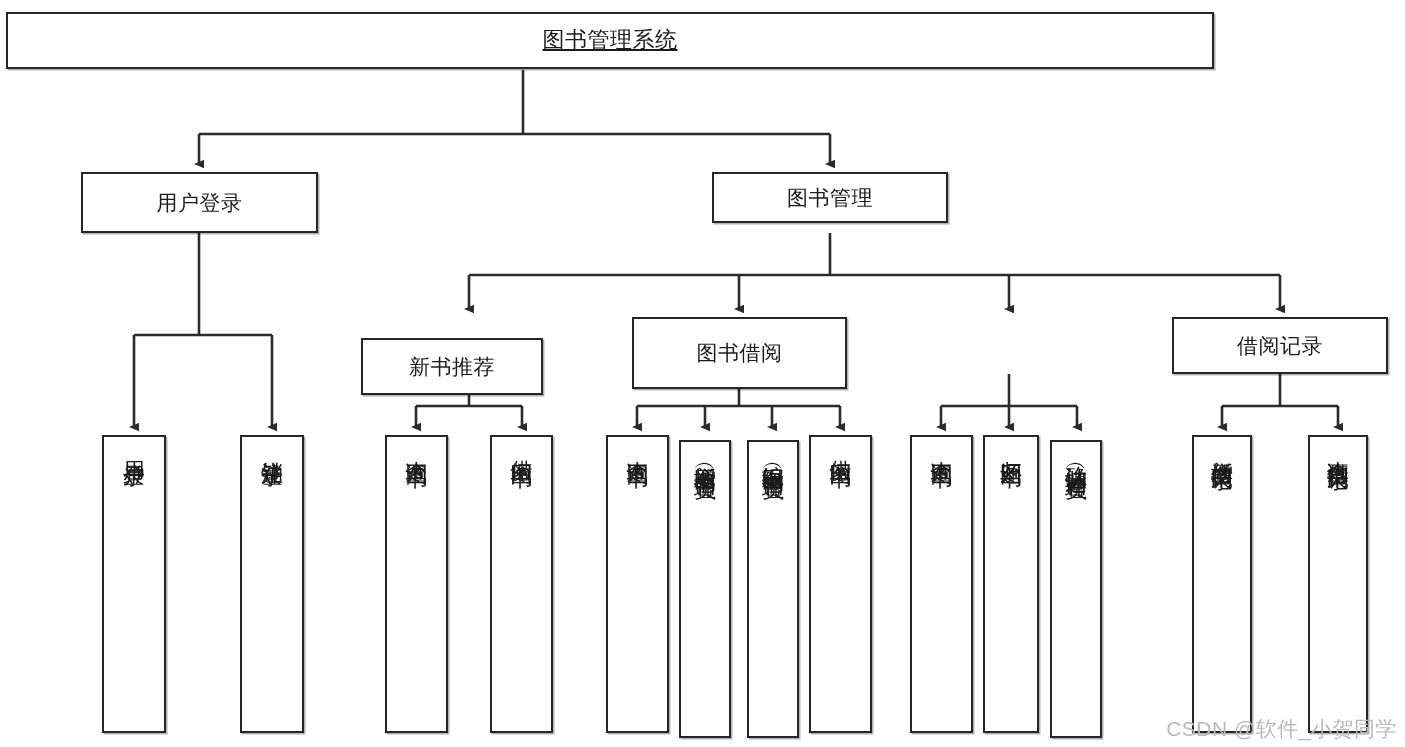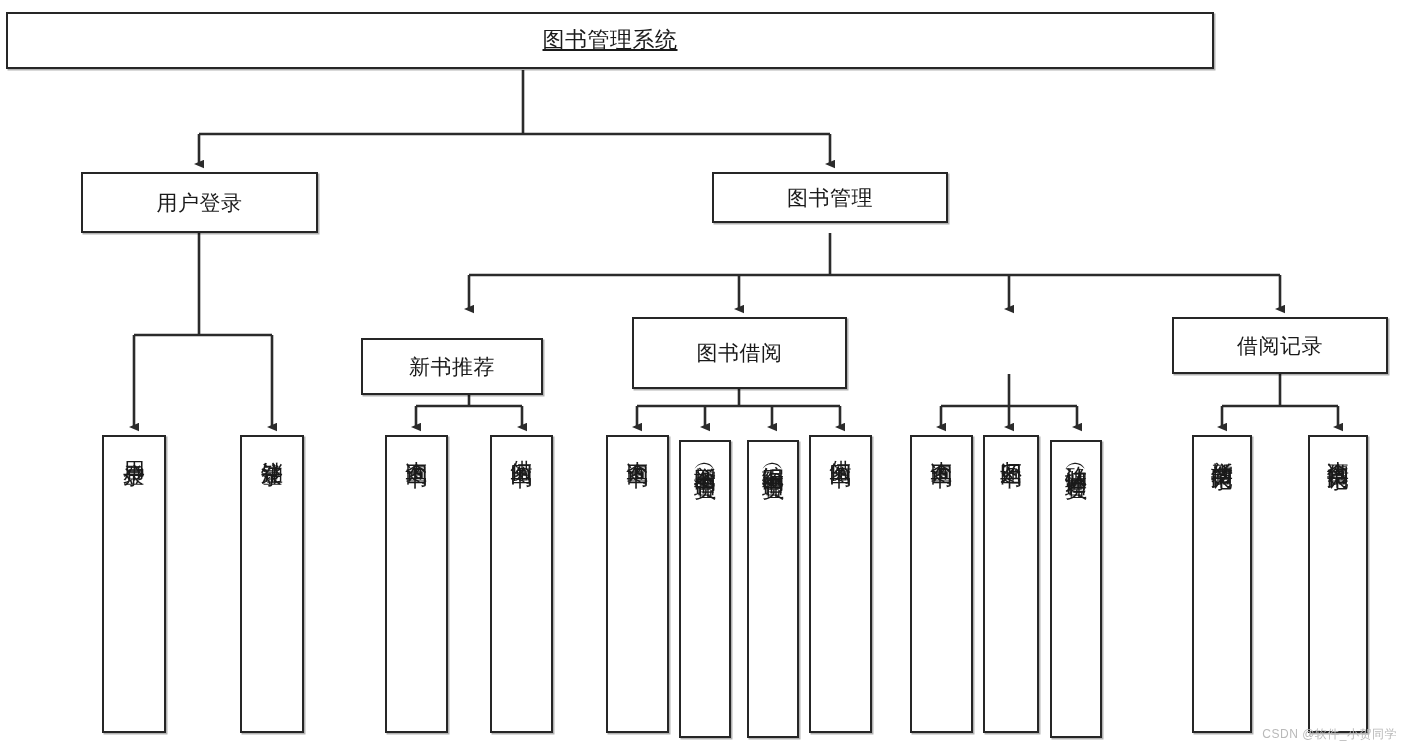--- a/index.html
+++ b/index.html
@@ -55,21 +55,21 @@
     text-orientation: upright;
     font-size: 22px;
     letter-spacing: 2px;
     line-height: 1;
   }
   .node.root .label { font-size: 22px; }
   #watermark {
     position: absolute;
     right: 8px;
     bottom: 4px;
-    font-size: 12px;
+    font-size: 21px;
     color: #b9b9b9;
     letter-spacing: 0.5px;
     white-space: nowrap;
     z-index: 5;
   }
 </style>
 </head>
 <body>
 
 <div id="diagram-root">

